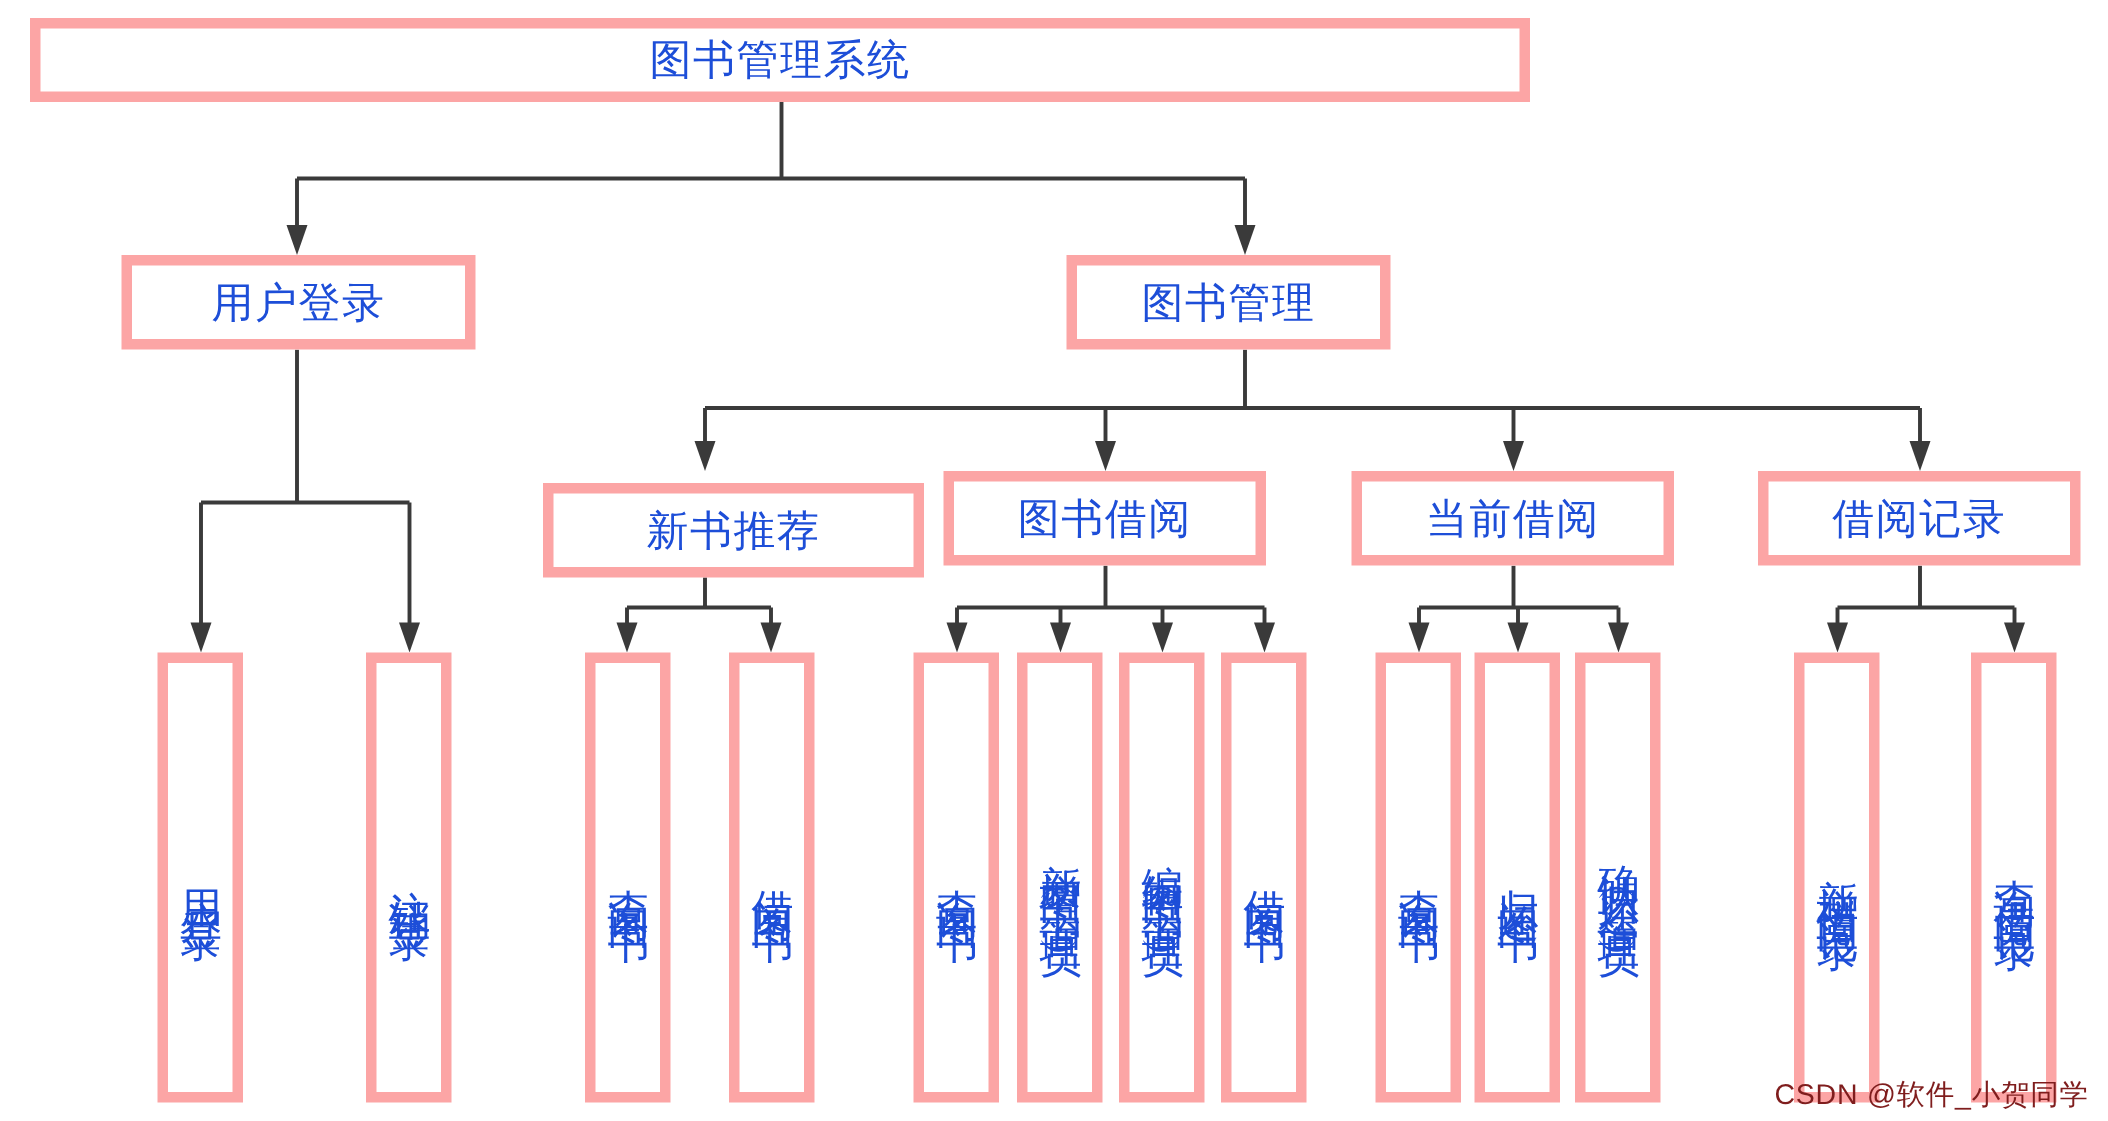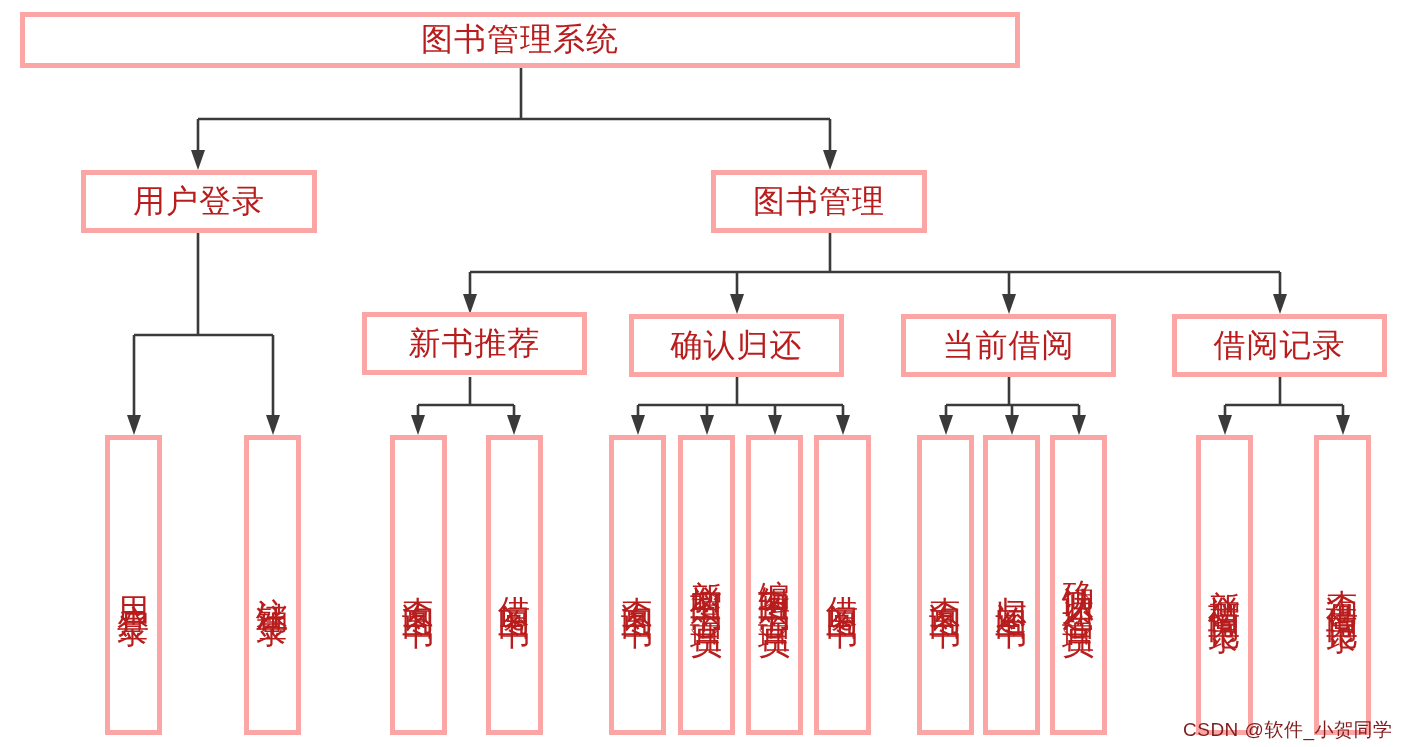--- a/index.html
+++ b/index.html
@@ -13,26 +13,26 @@
   }
   svg.connectors {
     position: absolute;
     left: 0; top: 0;
     width: 1405px; height: 747px;
   }
   .node {
     position: absolute;
     box-sizing: border-box;
     background: #ffffff;
-    border: 5px solid #fca5a5;
+    border: 7px solid #fca5a5;
     display: flex;
     align-items: center;
     justify-content: center;
-    color: #b91c1c;
-    font-size: 32px;
+    color: #1d4ed8;
+    font-size: 28px;
     letter-spacing: 1px;
     white-space: nowrap;
     z-index: 2;
   }
   .node.v {
     writing-mode: vertical-rl;
     letter-spacing: 7px;
     line-height: 1;
   }
   .watermark {
@@ -89,22 +89,22 @@
       <polygon points="1218,415 1232,415 1225,435"></polygon>
       <polygon points="1336,415 1350,415 1343,435"></polygon>
     </g>
   </svg>
 
   <div class="node" style="left:20px;top:12px;width:1000px;height:56px">图书管理系统</div>
 
   <div class="node" style="left:81px;top:170px;width:236px;height:63px">用户登录</div>
   <div class="node" style="left:711px;top:170px;width:216px;height:63px">图书管理</div>
 
-  <div class="node" style="left:362px;top:312px;width:225px;height:63px">新书推荐</div>
-  <div class="node" style="left:629px;top:314px;width:215px;height:63px">确认归还</div>
+  <div class="node" style="left:362px;top:322px;width:254px;height:63px">新书推荐</div>
+  <div class="node" style="left:629px;top:314px;width:215px;height:63px">图书借阅</div>
   <div class="node" style="left:1172px;top:314px;width:215px;height:63px">借阅记录</div>
   <div class="node" style="left:901px;top:314px;width:215px;height:63px">当前借阅</div>
 
   <div class="node v" style="left:105px;top:435px;width:57px;height:300px">用户登录</div>
   <div class="node v" style="left:244px;top:435px;width:57px;height:300px">注销登录</div>
 
   <div class="node v" style="left:390px;top:435px;width:57px;height:300px">查询图书</div>
   <div class="node v" style="left:486px;top:435px;width:57px;height:300px">借阅图书</div>
 
   <div class="node v" style="left:609px;top:435px;width:57px;height:300px">查询图书</div>

